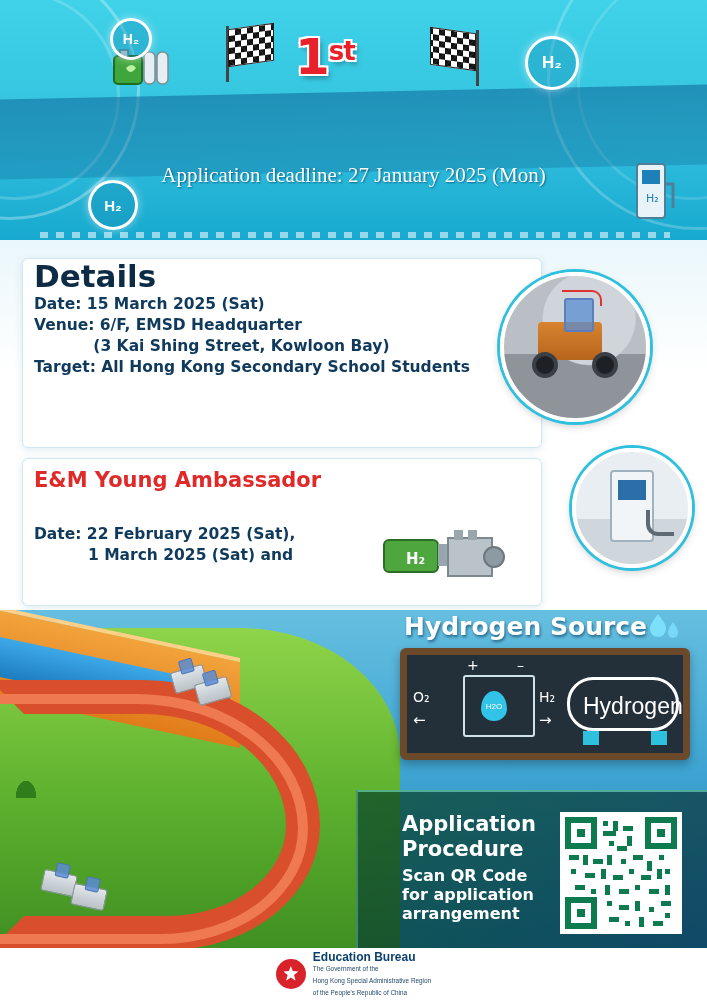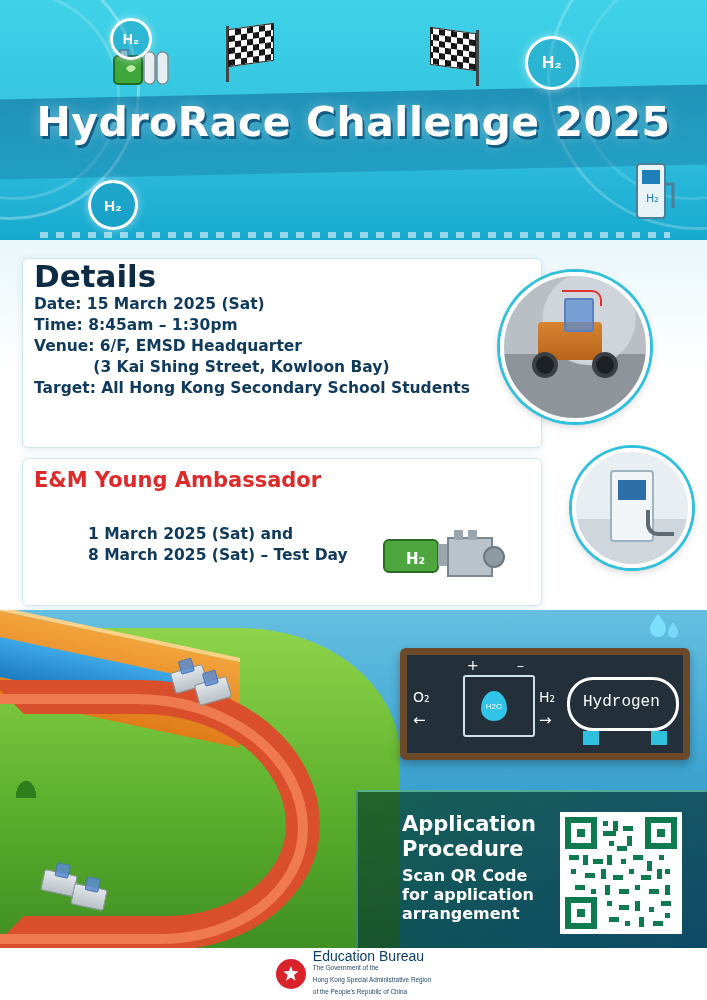--- a/index.html
+++ b/index.html
@@ -311,21 +311,21 @@
   .logo-edb { display:flex; align-items:center; gap:7px; }
   .bauhinia {
     width:30px; height:30px; border-radius:50%; background:#d8232a; position:relative;
   }
   .bauhinia::after {
     content:""; position:absolute; left:7px; top:7px; width:16px; height:16px;
     background:#ffffff; border-radius:50%;
     clip-path: polygon(50% 0%, 62% 32%, 97% 35%, 70% 57%, 80% 92%, 50% 72%, 20% 92%, 30% 57%, 3% 35%, 38% 32%);
   }
   .edb-text { line-height:10px; }
-  .edb-text .t1 { font-size:14px; font-weight:normal; color:#0b3f6e;margin-top:28px; }
+  .edb-text .t1 { font-size:12px; font-weight:bold; color:#0b3f6e;margin-top:28px; }
   .edb-text .t2 { font-size:6.4px; color:#244a6b; display:block; margin-top:2px; }
   .logo-emsd { display:flex; align-items:center; gap:6px; }
   .emsd-text .c1 { font-size:12.5px; color:#123; font-weight:bold; }
   .emsd-text .c2 { font-size:15px; color:#0b3f6e; font-weight:bold; letter-spacing:1px; }
   .emsd-mark {
     width:30px; height:30px; background:#d8232a; border-radius:3px;
     color:#fff; font-size:9px; display:flex; align-items:center; justify-content:center;
   }
 </style>
 </head>
@@ -356,60 +356,62 @@
     </div>
     <div class="h2-badge b3">
       <span>H₂</span>
     </div>
 
     <div class="flagpole p1"></div>
     <div class="flag f1"></div>
     <div class="flagpole p2"></div>
     <div class="flag f2"></div>
 
-
-    <div class="title">HydroRace Challenge 2025</div>
+    <div class="first-badge">
+      <span>1</span><span class="sup">st</span>
+    </div>
+
+    <div class="deadline">Application deadline: 27 January 2025 (Mon)</div>
 
     <svg class="pump-icon" viewBox="0 0 46 62">
       <rect x="4" y="4" width="28" height="54" rx="3" fill="#e8f3f8" stroke="#4e7f99" stroke-width="2"></rect>
       <rect x="9" y="10" width="18" height="14" fill="#1f7fb8"></rect>
       <text x="13" y="42" font-size="11" fill="#1f7fb8" font-family="DejaVu Sans">H₂</text>
       <path d="M32 24 h8 v24" stroke="#4e7f99" stroke-width="3" fill="none"></path>
     </svg>
 
     <div class="hdr-dots"></div>
   </div>
 
   <div class="body-bg"></div>
   <div class="deco-line" style="left:200px; top:272px; width:300px;"></div>
 
   <div class="card" id="details-card"></div>
   <div class="section-title" id="details-title">Details</div>
 
   <div id="details-lines">
     <div class="det-line">Date: 15 March 2025 (Sat)</div>
-    <div class="det-line">Time: 8:45am – 1:30pm</div>
     <div class="det-line">Venue: 6/F, EMSD Headquarter</div>
     <div class="det-line">           (3 Kai Shing Street, Kowloon Bay)</div>
     <div class="det-line">Target: All Hong Kong Secondary School Students</div>
   </div>
 
   <div class="photo" id="photo-car">
     <div class="wire"></div>
     <div class="car-body"></div>
     <div class="car-tank"></div>
     <div class="wheel w1"></div>
     <div class="wheel w2"></div>
   </div>
 
   <div class="card" id="workshop-card"></div>
   <div id="ws-title1">E&amp;M Young Ambassador</div>
   <div id="ws-lines">
+    <div class="det-line">Date: 22 February 2025 (Sat),</div>
     <div class="det-line">          1 March 2025 (Sat) and</div>
-    <div class="det-line">          8 March 2025 (Sat) – Test Day</div>
   </div>
 
   <svg class="engine-icon" viewBox="0 0 130 56">
     <rect x="2" y="12" width="54" height="32" rx="5" fill="#4ea63f" stroke="#2c6d26" stroke-width="2"></rect>
     <text x="24" y="36" font-size="15" fill="#ffffff" font-family="DejaVu Sans" font-weight="bold">H₂</text>
     <rect x="56" y="16" width="10" height="22" fill="#9aa6ad"></rect>
     <path d="M66 10 h44 v38 h-44 z" fill="#b9c3c9" stroke="#7b8890" stroke-width="2"></path>
     <circle cx="112" cy="29" r="10" fill="#8e9aa1" stroke="#6c787f" stroke-width="2"></circle>
     <rect x="72" y="2" width="9" height="10" fill="#9aa6ad"></rect>
     <rect x="86" y="2" width="9" height="10" fill="#9aa6ad"></rect>
@@ -439,36 +441,37 @@
         <div class="mc-tank"></div>
       </div>
     <div class="mini-car" id="mini-car-3">
         <div class="mc-tank"></div>
       </div>
     <div class="mini-car" id="mini-car-4">
         <div class="mc-tank"></div>
       </div>
   </div>
 
+  <div class="hs-title">Hydrogen Source</div>
   <svg class="droplets" viewBox="0 0 34 34">
     <path d="M10 2 C16 10 18 13 18 17 a8 8 0 0 1 -16 0 C2 13 4 10 10 2 z" fill="#7fe3ff" opacity="0.9"></path>
     <path d="M25 10 C29 16 30 18 30 21 a5 5 0 0 1 -10 0 C20 18 21 16 25 10 z" fill="#7fe3ff" opacity="0.75"></path>
   </svg>
 
   <div class="board">
     <div class="board-txt" style="left:6px; top:34px; font-size:14px;">O₂</div>
     <div class="board-txt" style="left:6px; top:56px; font-size:15px;">←</div>
     <div class="board-txt" style="left:132px; top:34px; font-size:14px;">H₂</div>
     <div class="board-txt" style="left:132px; top:56px; font-size:15px;">→</div>
     <div class="board-txt" style="left:60px; top:2px; font-size:14px;">+</div>
     <div class="board-txt" style="left:110px; top:2px; font-size:14px;">–</div>
     <div class="cell"></div>
     <div class="drop">H2O</div>
     <div class="tank"></div>
-    <div class="board-txt" style="left:176px; top:38px; font-size:16px; font-family:Liberation Mono, monospace;">Hydrogen</div>
+    <div class="board-txt" style="left:176px; top:38px; font-size:23px; font-family:Liberation Sans, sans-serif;">Hydrogen</div>
     <div class="tank-leg tl1"></div>
     <div class="tank-leg tl2"></div>
   </div>
 
   <div class="app-panel"></div>
   <div class="app-title">
     <div>Application</div>
     <div>Procedure</div>
   </div>
   <div class="app-sub">

